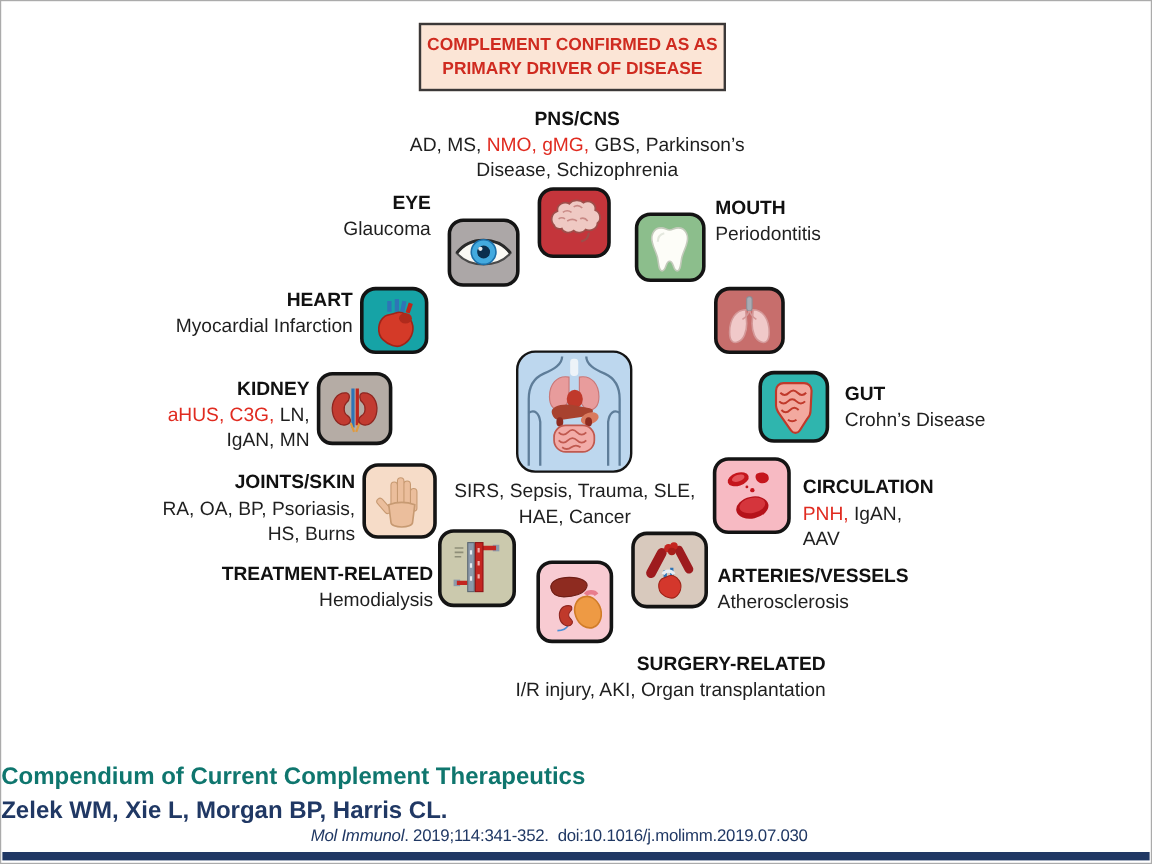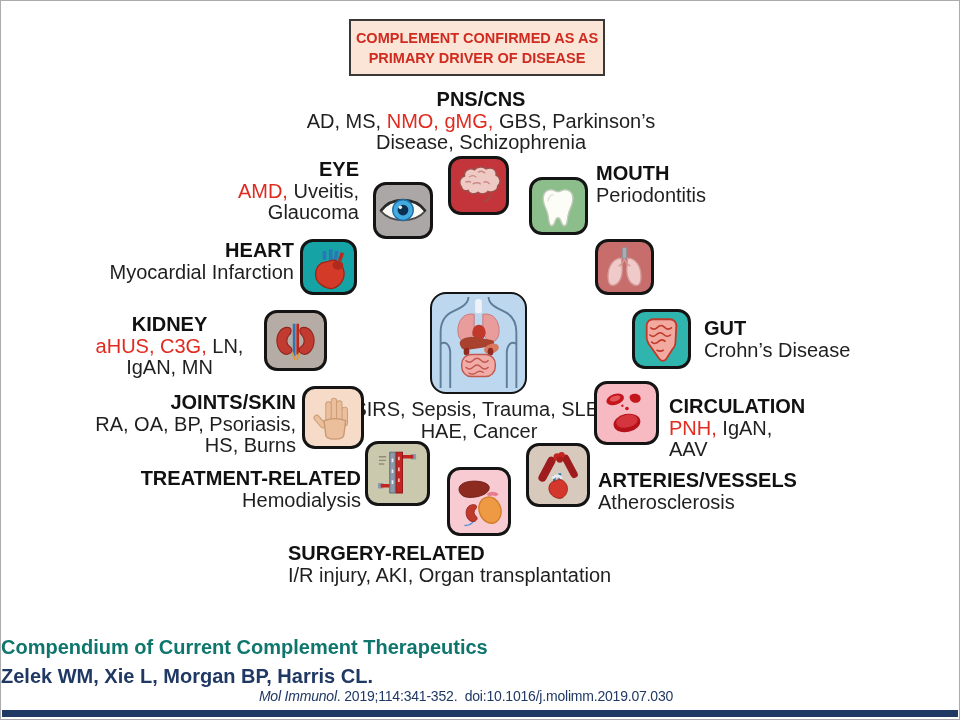--- a/index.html
+++ b/index.html
@@ -9,36 +9,36 @@
     font-family:"Liberation Sans",sans-serif;color:#1f1f1f;
   }
   
   .banner{
     position:absolute;left:348px;top:18px;width:256px;height:57px;
     background:#fbe5d6;border:2px solid #3b3838;box-sizing:border-box;
     display:flex;flex-direction:column;justify-content:center;align-items:center;
     font-weight:bold;font-size:14.5px;line-height:20px;color:#cf2b20;text-align:center;
   }
   
-  .lbl{position:absolute;font-size:20px;line-height:21.5px;color:#1f1f1f;}
+  .lbl{position:absolute;font-size:16px;line-height:21.5px;color:#1f1f1f;}
   .lbl .t{font-weight:bold;color:#111;}
   .red{color:#e02b20;}
   .ralign{text-align:right;}
   #pns-lbl{left:260px;top:88px;width:440px;text-align:center;}
   #eye-lbl{left:150px;top:158px;width:208px;}
   #mouth-lbl{left:595px;top:162px;width:230px;}
   #heart-lbl{left:80px;top:239px;width:213px;}
   #lungs-lbl{left:666px;top:245px;width:240px;}
-  #kidney-lbl{left:80px;top:313px;width:177px;text-align:center;}
+  #kidney-lbl{left:80px;top:313px;width:177px;}
   #gut-lbl{left:703px;top:317px;width:210px;}
   #joints-lbl{left:60px;top:391px;width:235px;}
   #circ-lbl{left:668px;top:395px;width:210px;}
   #treat-lbl{left:100px;top:467px;width:260px;}
   #art-lbl{left:597px;top:469px;width:260px;}
-  #surg-lbl{left:287px;top:542px;width:400px;text-align:left;}
+  #surg-lbl{left:287px;top:542px;width:400px;text-align:right;}
   #center-lbl{left:327px;top:398px;width:302px;text-align:center;}
   
   .tile{position:absolute;border:3px solid #141414;border-radius:13px;box-sizing:border-box;overflow:hidden;}
   .tile svg{display:block;width:100%;height:100%;}
   #icon-eye{left:372px;top:181px;width:60px;height:57px;background:#aca7a7;}
   #icon-brain{left:447px;top:155px;width:61px;height:59px;background:#c4353b;}
   #icon-tooth{left:528px;top:176px;width:59px;height:58px;background:#8cbe8c;}
   #icon-heart{left:299px;top:238px;width:57px;height:56px;background:#16a3a6;}
   #icon-lungs{left:594px;top:238px;width:59px;height:56px;background:#c76e6c;}
   #icon-kidney{left:263px;top:309px;width:63px;height:61px;background:#b5aca5;}
@@ -78,21 +78,20 @@
   </div>
 
   <div class="lbl" id="pns-lbl">
     <div class="t">PNS/CNS</div>
     <div><span>AD, MS, </span><span class="red">NMO, gMG,</span><span> GBS, Parkinson’s</span></div>
     <div>Disease, Schizophrenia</div>
   </div>
 
   <div class="lbl ralign" id="eye-lbl">
     <div class="t">EYE</div>
-    <div><span class="red">AMD,</span><span> Uveitis,</span></div>
     <div>Glaucoma</div>
   </div>
 
   <div class="lbl" id="mouth-lbl">
     <div class="t">MOUTH</div>
     <div>Periodontitis</div>
   </div>
 
   <div class="lbl ralign" id="heart-lbl">
     <div class="t">HEART</div>

